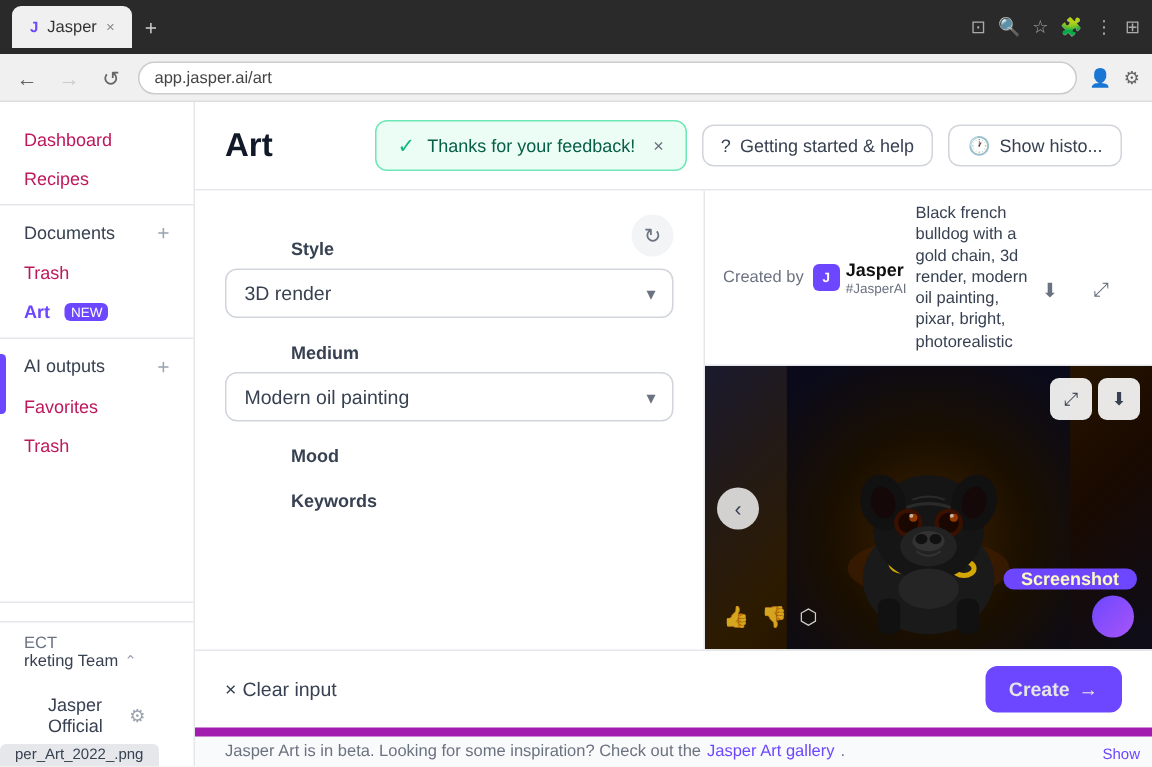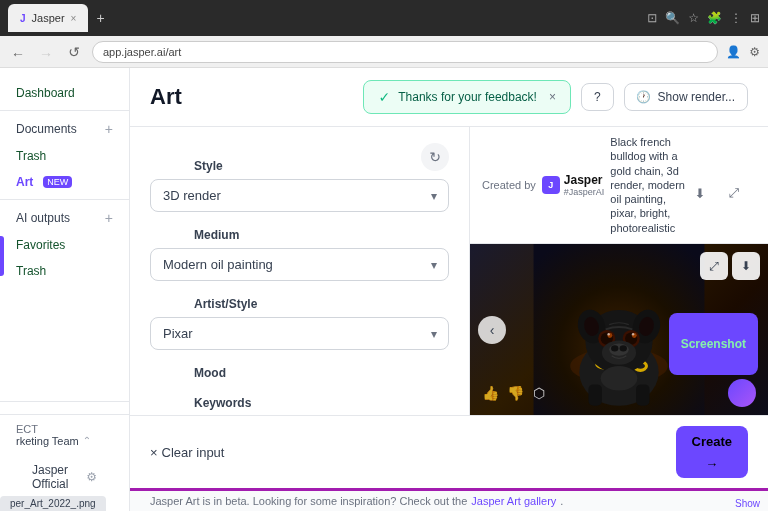--- a/index.html
+++ b/index.html
@@ -21,21 +21,21 @@
     .url-bar { flex: 1; background: white; border: 1px solid #ccc; border-radius: 12px; height: 22px; display: flex; align-items: center; padding: 0 10px; font-size: 11px; color: #444; }
     .address-icons { display: flex; gap: 8px; color: #666; font-size: 12px; }
     .address-icons span { cursor: pointer; }
 
     
     .app { display: flex; flex: 1; overflow: hidden; }
 
     
     .sidebar { width: 130px; background: white; border-right: 1px solid #e5e7eb; display: flex; flex-direction: column; padding: 12px 0; flex-shrink: 0; }
     .sidebar-nav { flex: 1; }
-    .sidebar-item { padding: 6px 16px; font-size: 12px; color: #14532d; cursor: pointer; display: flex; align-items: center; gap: 6px; }
+    .sidebar-item { padding: 6px 16px; font-size: 12px; color: #be185d; cursor: pointer; display: flex; align-items: center; gap: 6px; }
     .sidebar-item.active { color: #6c47ff; font-weight: 600; }
     .sidebar-section { display: flex; align-items: center; justify-content: space-between; padding: 6px 16px; }
     .sidebar-section-label { font-size: 12px; color: #374151; cursor: pointer; }
     .sidebar-plus { color: #9ca3af; font-size: 14px; cursor: pointer; }
     .sidebar-badge { background: #6c47ff; color: white; font-size: 9px; border-radius: 4px; padding: 1px 4px; margin-left: 4px; font-weight: 400; }
     .sidebar-bottom { padding: 8px 16px; border-top: 1px solid #e5e7eb; margin-top: 8px; }
     .sidebar-workspace { font-size: 11px; color: #6b7280; }
     .sidebar-workspace-name { font-size: 11px; color: #374151; font-weight: 500; display: flex; gap: 4px; }
     .sidebar-official { font-size: 12px; color: #374151; padding: 8px 32px; display: flex; align-items: center; justify-content: space-between; cursor: pointer; }
     .sidebar-divider { height: 1px; background: #e5e7eb; margin: 4px 0; }
@@ -60,21 +60,21 @@
     .form-group { margin-bottom: 16px; }
     .form-label { font-size: 12px; font-weight: 600; color: #374151; margin-bottom: 6px; display: block; margin-left: 44px; }
     .select-wrapper { position: relative; }
     .select-wrapper::after { content: '▾'; position: absolute; right: 12px; top: 50%; transform: translateY(-50%); color: #6b7280; font-size: 12px; pointer-events: none; }
     .select-wrapper select { width: 100%; border: 1px solid #d1d5db; border-radius: 8px; padding: 8px 12px; font-size: 13px; color: #374151; background: white; appearance: none; cursor: pointer; }
     .refresh-btn { background: #f3f4f6; border: none; border-radius: 50%; width: 28px; height: 28px; display: flex; align-items: center; justify-content: center; cursor: pointer; color: #6b7280; float: right; font-size: 14px; }
 
     
     .bottom-bar { padding: 10px 20px; background: white; border-top: 1px solid #e5e7eb; display: flex; align-items: center; justify-content: space-between; flex-shrink: 0; }
     .clear-btn { background: none; border: none; color: #374151; font-size: 13px; cursor: pointer; display: flex; align-items: center; gap: 4px; }
-    .create-btn { background: #6c47ff; color: #000000; border: none; border-radius: 8px; padding: 8px 16px; font-size: 13px; font-weight: 600; cursor: pointer; display: flex; align-items: center; gap: 6px; flex-direction: column; }
+    .create-btn { background: #6c47ff; color: #e5e5e5; border: none; border-radius: 8px; padding: 8px 16px; font-size: 13px; font-weight: 600; cursor: pointer; display: flex; align-items: center; gap: 6px; }
 
     
     .preview-panel { flex: 1; padding: 0; position: relative; overflow: hidden; background: #f9fafb; display: flex; flex-direction: column; }
     .preview-header { padding: 8px 12px; background: white; border-bottom: 1px solid #e5e7eb; display: flex; align-items: center; gap: 6px; flex-shrink: 0; }
     .preview-header-label { font-size: 11px; color: #6b7280; }
     .jasper-logo { display: flex; align-items: center; gap: 4px; }
     .jasper-logo-icon { width: 18px; height: 18px; background: #6c47ff; border-radius: 4px; display: flex; align-items: center; justify-content: center; color: white; font-size: 9px; font-weight: 800; }
     .preview-desc { font-size: 11px; color: #374151; flex: 1; line-height: 1.3; }
 
     .image-container { flex: 1; position: relative; overflow: hidden; }
@@ -84,24 +84,24 @@
     .img-action-btn { background: rgba(255,255,255,0.9); border: none; border-radius: 6px; width: 28px; height: 28px; display: flex; align-items: center; justify-content: center; cursor: pointer; font-size: 12px; color: #374151; }
     .nav-arrow { position: absolute; top: 50%; transform: translateY(-50%); background: rgba(255,255,255,0.8); border: none; border-radius: 50%; width: 28px; height: 28px; display: flex; align-items: center; justify-content: center; cursor: pointer; font-size: 14px; color: #374151; }
     .nav-arrow.left { left: 8px; }
 
     .image-footer { position: absolute; bottom: 0; left: 0; right: 0; padding: 8px 12px; display: flex; align-items: center; justify-content: space-between; }
     .reaction-btns { display: flex; gap: 8px; }
     .reaction-btn { background: none; border: none; color: rgba(255,255,255,0.8); font-size: 14px; cursor: pointer; }
     .jasper-circle { width: 28px; height: 28px; background: linear-gradient(135deg, #6c47ff, #a855f7); border-radius: 50%; }
 
     
-    .screenshot-btn { position: absolute; bottom: 12px; right: 8px; background: #6c47ff; color: #86efac; border: none; border-radius: 8px; padding: 24px 12px; font-size: 12px; font-weight: 600; cursor: pointer; }
-
-    
-    .status-bar { background: #f9fafb; border-top: 3px solid #a21caf; padding: 4px 20px; font-size: 11px; color: #6b7280; display: flex; gap: 4px; flex-shrink: 0; }
+    .screenshot-btn { position: absolute; bottom: 12px; right: 8px; background: #6c47ff; color: #fef9c3; border: none; border-radius: 8px; padding: 0 12px; font-size: 12px; font-weight: 600; cursor: pointer; }
+
+    
+    .status-bar { background: #f9fafb; border-top: 6px solid #a21caf; padding: 4px 20px; font-size: 11px; color: #6b7280; display: flex; gap: 4px; flex-shrink: 0; }
     .status-link { color: #6c47ff; cursor: pointer; }
 
     
     .file-tab { background: #e5e7eb; padding: 2px 10px; font-size: 10px; color: #374151; border-radius: 4px 4px 0 0; position: fixed; bottom: 0; left: 0; }
     .show-link { position: fixed; bottom: 0; right: 0; font-size: 10px; color: #6c47ff; cursor: pointer; padding: 2px 8px; }
 
     .left-edge-indicator { position: fixed; left: 0; top: 50%; transform: translateY(-50%); width: 4px; height: 40px; background: #6c47ff; border-radius: 0 3px 3px 0; }
   </style>
 </head>
 <body>
@@ -140,20 +140,23 @@
   </div>
 </div>
 
 <div class="app">
 
   <div class="sidebar">
     <div class="sidebar-nav">
       <div class="sidebar-item">
         <span>Dashboard</span>
       </div>
+      <div class="sidebar-item">
+        <span>Recipes</span>
+      </div>
       <div class="sidebar-divider"></div>
       <div class="sidebar-section">
         <span class="sidebar-section-label">Documents</span>
         <span class="sidebar-plus">+</span>
       </div>
       <div class="sidebar-item">
         <span>Trash</span>
       </div>
       <div class="sidebar-item active">
         <span>Art</span>
@@ -192,24 +195,25 @@
     <div class="main-header">
       <h1 class="main-title">Art</h1>
       <div class="header-actions">
         <div class="toast">
           <span class="toast-check">✓</span>
           <span>Thanks for your feedback!</span>
           <span class="toast-close">×</span>
         </div>
         <button class="btn-outline">
           <span>?</span>
+          <span>Getting started &amp; help</span>
         </button>
         <button class="btn-outline">
           <span>🕐</span>
-          <span>Show render...</span>
+          <span>Show histo...</span>
         </button>
       </div>
     </div>
 
     <div class="content-area">
 
       <div class="form-panel">
 
         <div class="form-group">
           <button class="refresh-btn">↻</button>
@@ -226,28 +230,20 @@
 
         <div class="form-group">
           <label class="form-label">Medium</label>
           <div class="select-wrapper">
             <select>
               <option>Modern oil painting</option>
             </select>
           </div>
         </div>
 
-        <div class="form-group">
-          <label class="form-label">Artist/Style</label>
-          <div class="select-wrapper">
-            <select>
-              <option>Pixar</option>
-            </select>
-          </div>
-        </div>
 
         <div class="form-group">
           <label class="form-label">Mood</label>
         </div>
 
         <div class="form-group">
           <label class="form-label">Keywords</label>
 
         </div>
       </div>

